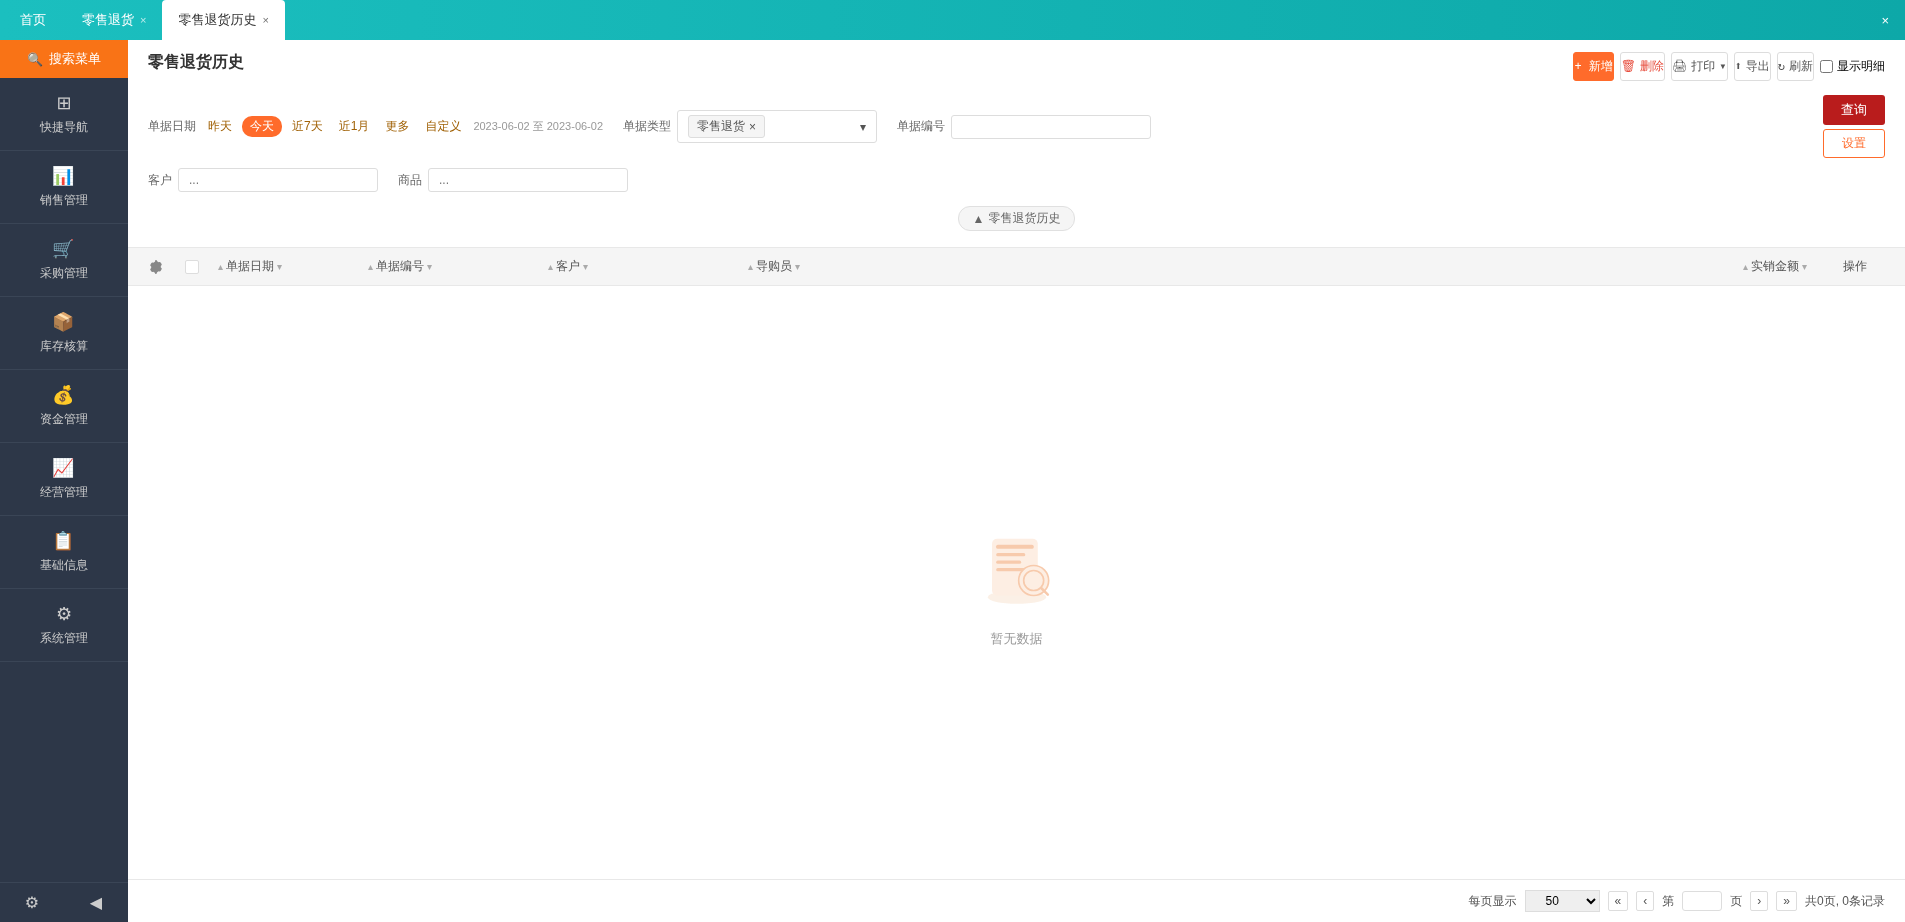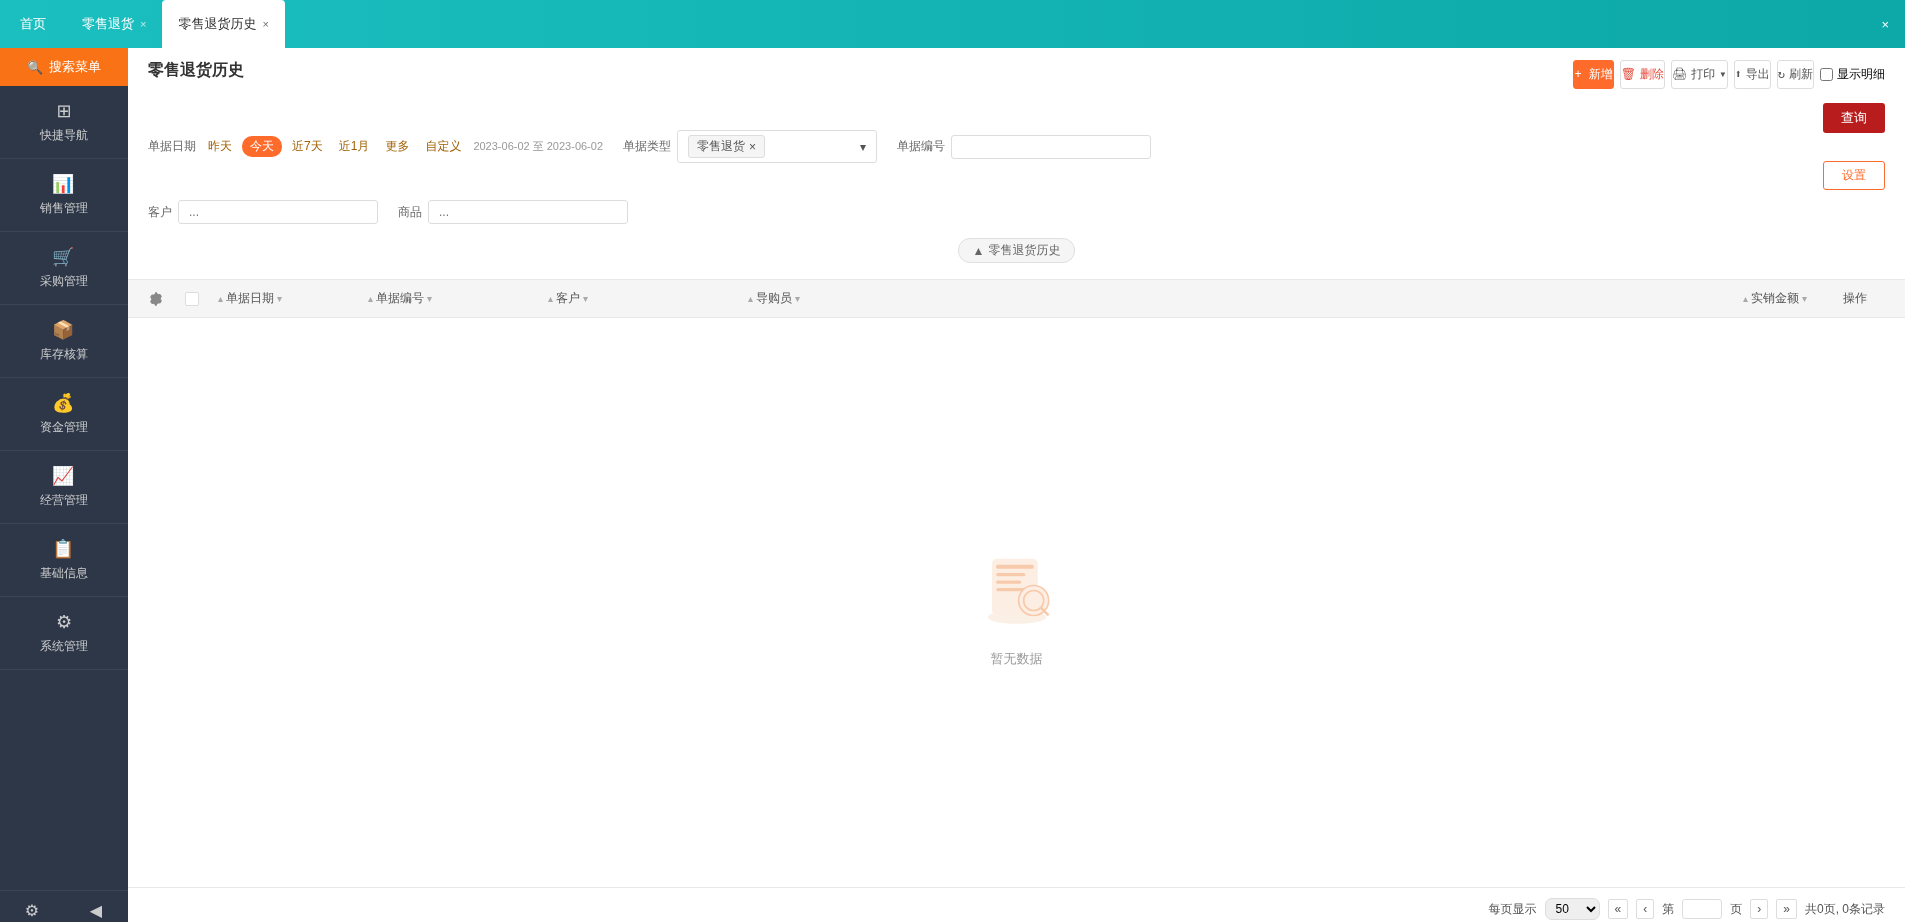--- a/index.html
+++ b/index.html
@@ -1,20 +1,20 @@
 <!DOCTYPE html>
 <html><head>
   <meta charset="utf-8">
   <style>
     * { box-sizing: border-box; margin: 0; padding: 0; }
     body { font-family: 'Microsoft YaHei', Arial, sans-serif; font-size: 13px; background: #f5f5f5; overflow: hidden; }
 
     
     .top-bar {
-      height: 48px;
+      height: 40px;
       background: linear-gradient(to right, #1bbfbf, #0da8a8);
       display: flex;
       align-items: center;
       padding: 0 0 0 0;
       color: white;
     }
     .top-bar-tabs {
       display: flex;
       align-items: center;
       flex: 1;
@@ -326,22 +326,22 @@
       justify-content: flex-end;
       padding: 10px 20px;
       background: white;
       border-top: 1px solid #e8e8e8;
       gap: 8px;
       font-size: 12px;
       color: #555;
     }
     .page-size-select {
       border: 1px solid #ddd;
-      border-radius: 7px;
-      padding: 2px 6px;
+      border-radius: 0;
+      padding: 2px 16px;
       font-size: 12px;
     }
     .page-nav-btn {
       padding: 2px 6px;
       border: 1px solid #ddd;
       background: white;
       cursor: pointer;
       border-radius: 2px;
       color: #555;
       font-size: 12px;
@@ -491,21 +491,21 @@
           </div>
         </div>
 
         <div class="filter-item">
           <span class="filter-label">单据编号</span>
           <input class="filter-input" type="text" placeholder="" style="">
         </div>
 
         <div style="display:flex;flex-direction:column;gap:4px;margin-left:auto;">
           <button class="btn-query">查询</button>
-          <button class="btn btn-setting" style="text-align:center;justify-content:center;margin-top:24px;">设置</button>
+          <button class="btn btn-setting" style="text-align:center;justify-content:center;">设置</button>
         </div>
       </div>
 
       <div class="filter-row">
         <div class="filter-item">
           <span class="filter-label">客户</span>
           <input class="filter-input" type="text" placeholder="..." style="">
         </div>
         <div class="filter-item">
           <span class="filter-label">商品</span>

